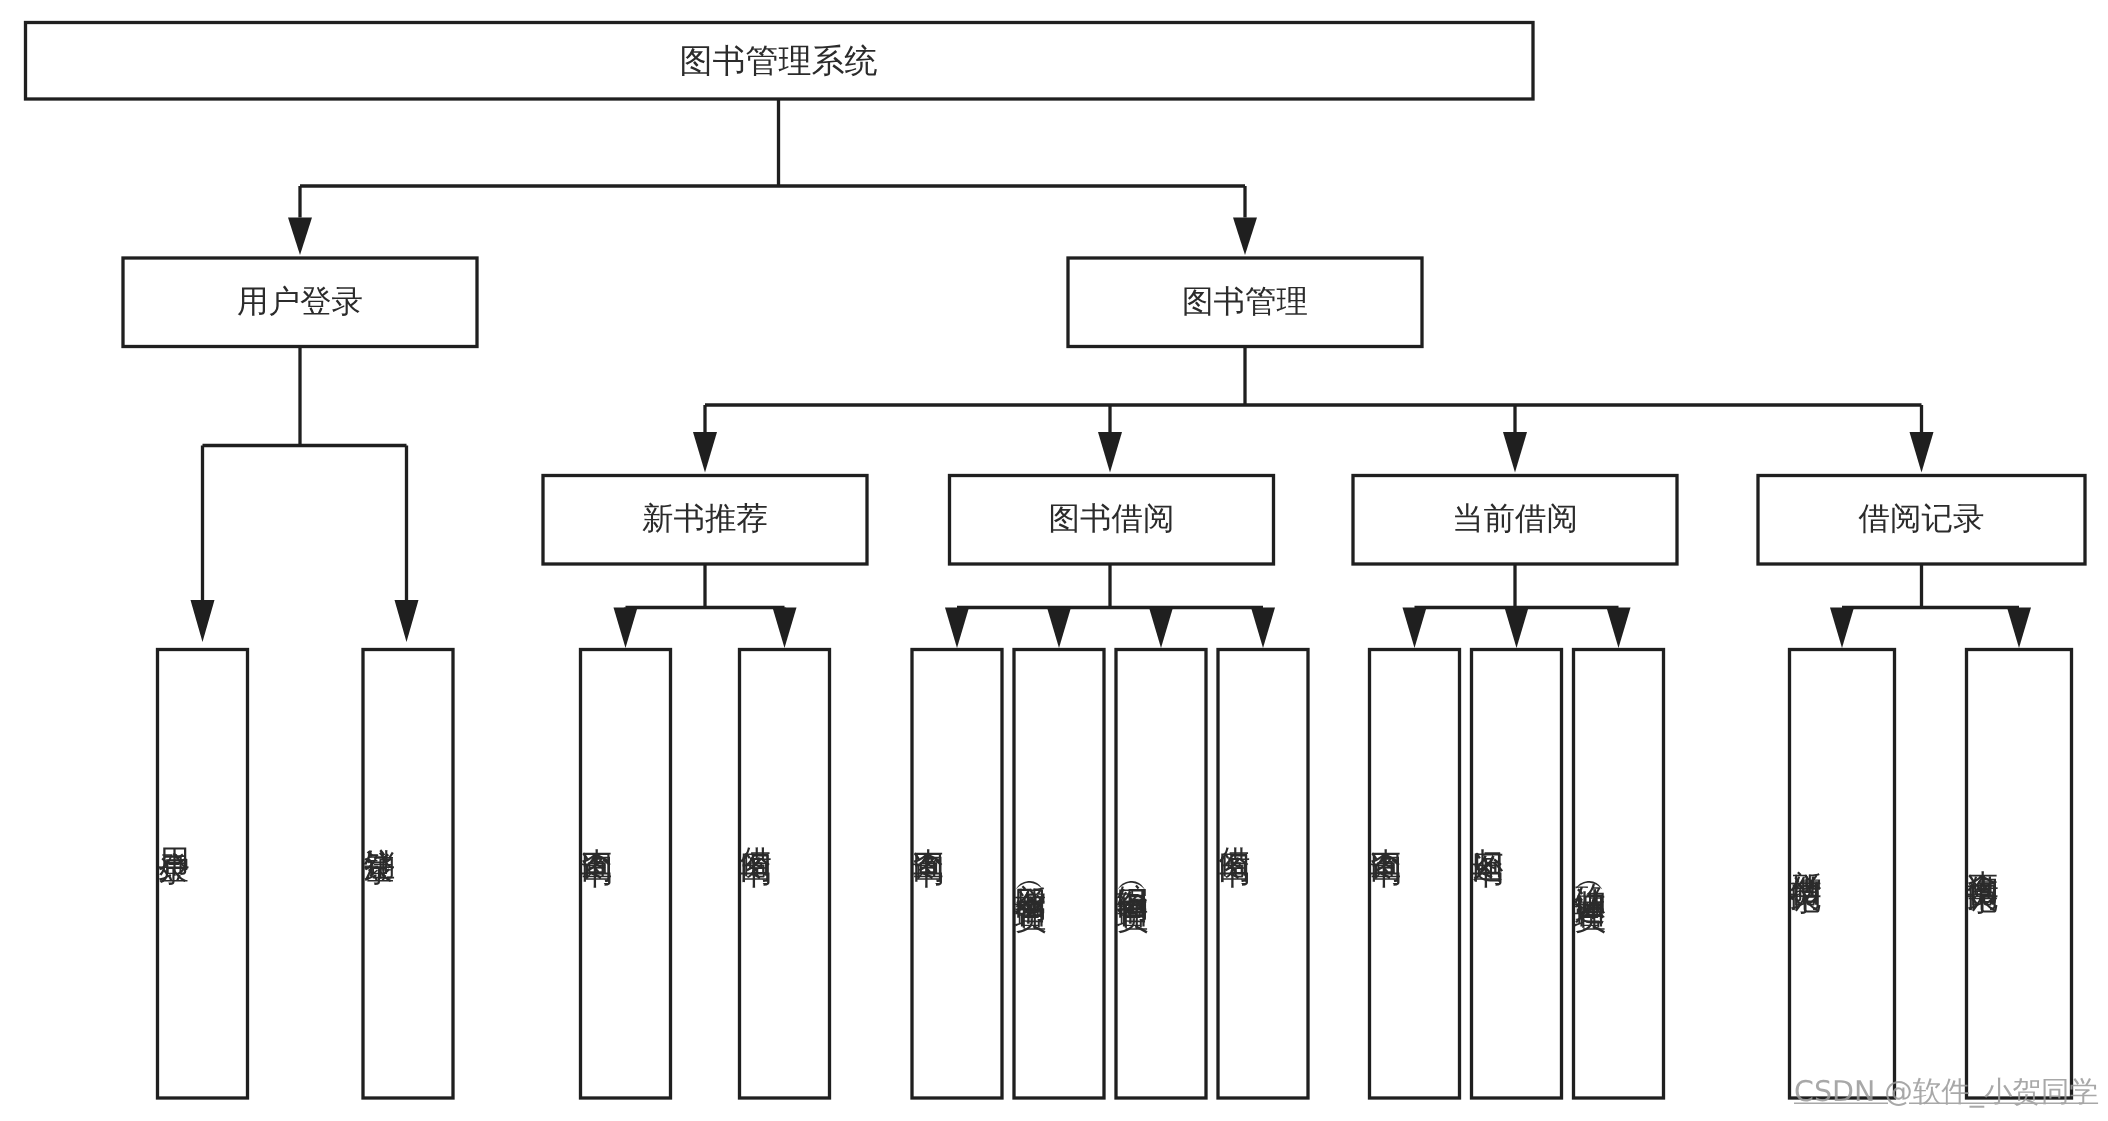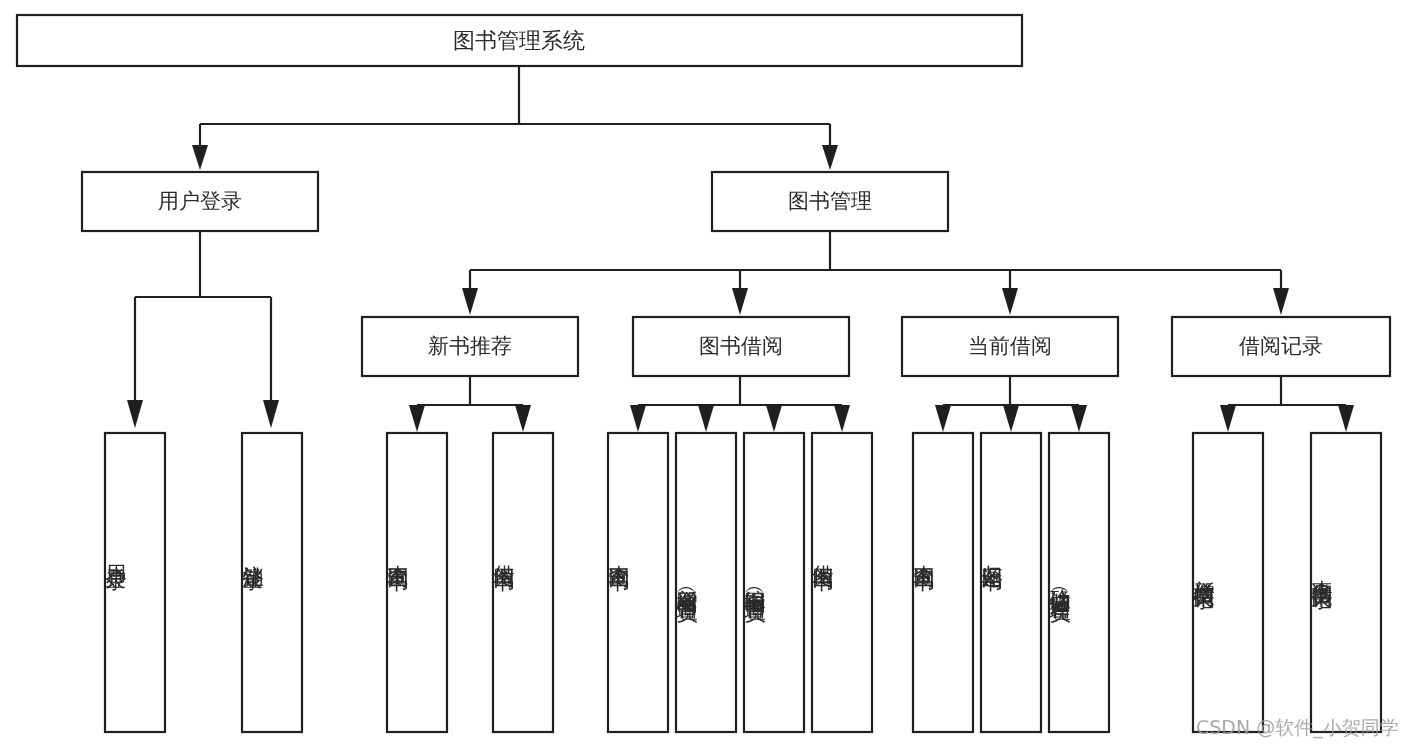--- a/index.html
+++ b/index.html
@@ -224,15 +224,15 @@
   <div class="vlabel" style="left:744px; top:433px; width:60px; height:299px; padding-bottom:4px;">编辑图书（管理员）</div>
   <div class="vlabel" style="left:812px; top:433px; width:60px; height:299px; padding-bottom:62px;">借阅图书</div>
 
   <div class="vlabel" style="left:913px; top:433px; width:60px; height:299px; padding-bottom:62px;">查询图书</div>
   <div class="vlabel" style="left:981px; top:433px; width:60px; height:299px; padding-bottom:62px;">归还图书</div>
   <div class="vlabel" style="left:1049px; top:433px; width:60px; height:299px; padding-bottom:4px;">确认归还（管理员）</div>
 
   <div class="vlabel" style="left:1193px; top:433px; width:70px; height:299px; padding-bottom:28px;">新增借阅记录</div>
   <div class="vlabel" style="left:1311px; top:433px; width:70px; height:299px; padding-bottom:28px;">查询借阅记录</div>
 
-  <div class="watermark" style="left:1196px; top:715px;">CSDN @软件_小贺同学</div>
+  <div class="watermark" style="left:1196px; top:715px;text-decoration:underline;">CSDN @软件_小贺同学</div>
 
 </div>
 
 </body></html>

